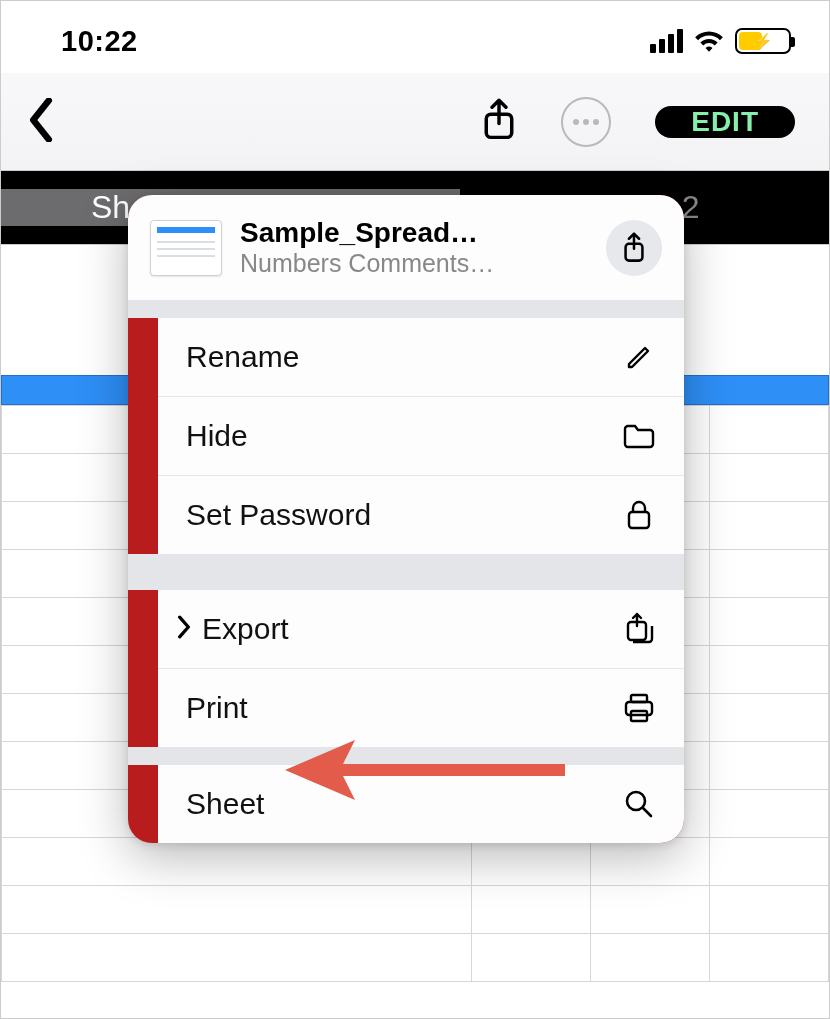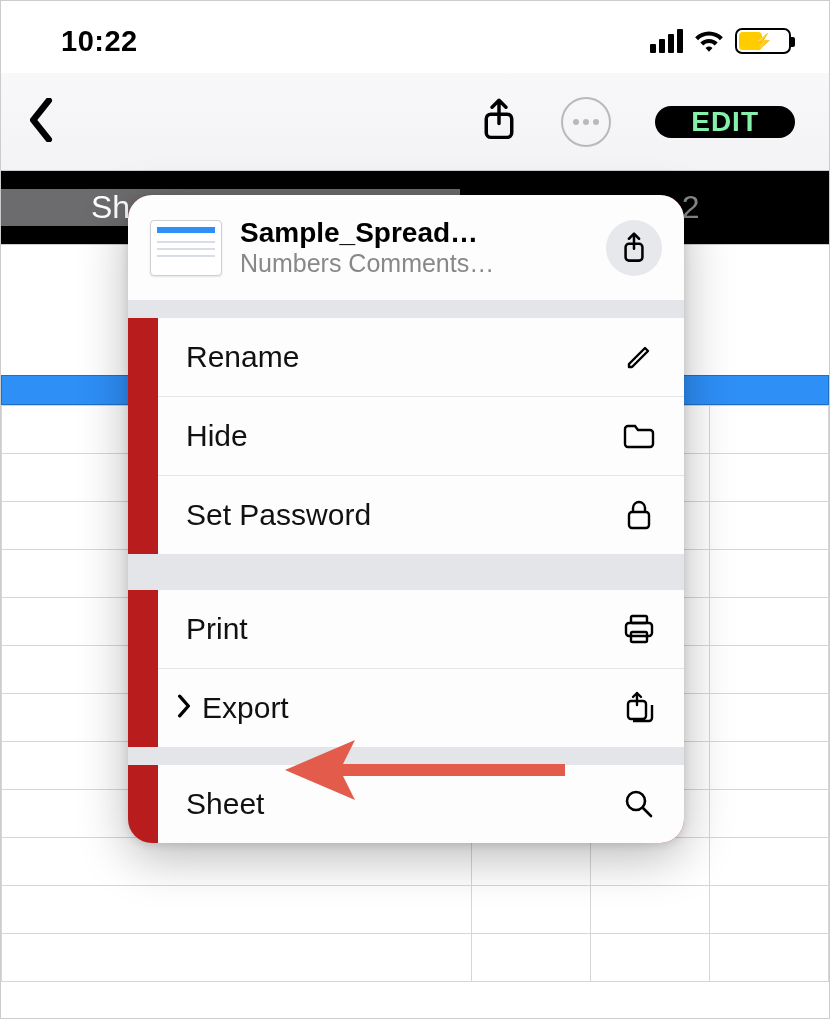--- a/index.html
+++ b/index.html
@@ -254,47 +254,47 @@
       </span>
     </div>
   </div>
 
   <div class="menu-sep"></div>
 
 
   <div class="menu-sep"></div>
 
   <div class="menu-group">
-    <div class="menu-item">
-      <span>Print</span>
-      <span class="m-icon">
-        <svg width="32" height="30" viewBox="0 0 32 30">
-            <rect x="8" y="2" width="16" height="7" rx="1.5" fill="none" stroke-width="2.4"></rect>
-            <rect x="3" y="9" width="26" height="13" rx="3" fill="none" stroke-width="2.4"></rect>
-            <rect x="8" y="18" width="16" height="10" rx="1.5" fill="none" stroke-width="2.4"></rect>
-          </svg>
-      </span>
-    </div>
     <div class="menu-item with-arrow">
       <span class="lead">
         <span class="arrowr">
           <svg viewBox="0 0 14 22">
               <polyline points="3,2 11,11 3,20" fill="none" stroke="#000" stroke-width="3" stroke-linecap="round" stroke-linejoin="round"></polyline>
             </svg>
         </span>
         <span>Export</span>
       </span>
       <span class="m-icon">
         <svg width="32" height="34" viewBox="0 0 32 34">
             <path d="M14 2 L14 14 M14 2 L10 6 M14 2 L18 6" fill="none" stroke-width="2.4" stroke-linecap="round" stroke-linejoin="round"></path>
             <rect x="5" y="10" width="18" height="18" rx="3" fill="none" stroke-width="2.4"></rect>
             <path d="M10 30 L26 30 A3 3 0 0 0 29 27 L29 14" fill="none" stroke-width="2.4"></path>
           </svg>
       </span>
     </div>
+    <div class="menu-item">
+      <span>Print</span>
+      <span class="m-icon">
+        <svg width="32" height="30" viewBox="0 0 32 30">
+            <rect x="8" y="2" width="16" height="7" rx="1.5" fill="none" stroke-width="2.4"></rect>
+            <rect x="3" y="9" width="26" height="13" rx="3" fill="none" stroke-width="2.4"></rect>
+            <rect x="8" y="18" width="16" height="10" rx="1.5" fill="none" stroke-width="2.4"></rect>
+          </svg>
+      </span>
+    </div>
   </div>
 
   <div class="menu-sep"></div>
 
   <div class="menu-group">
     <div class="menu-item">
       <span>Sheet</span>
       <span class="m-icon">
         <svg width="30" height="30" viewBox="0 0 30 30">
             <circle cx="12" cy="12" r="9" fill="none" stroke-width="2.6"></circle>

